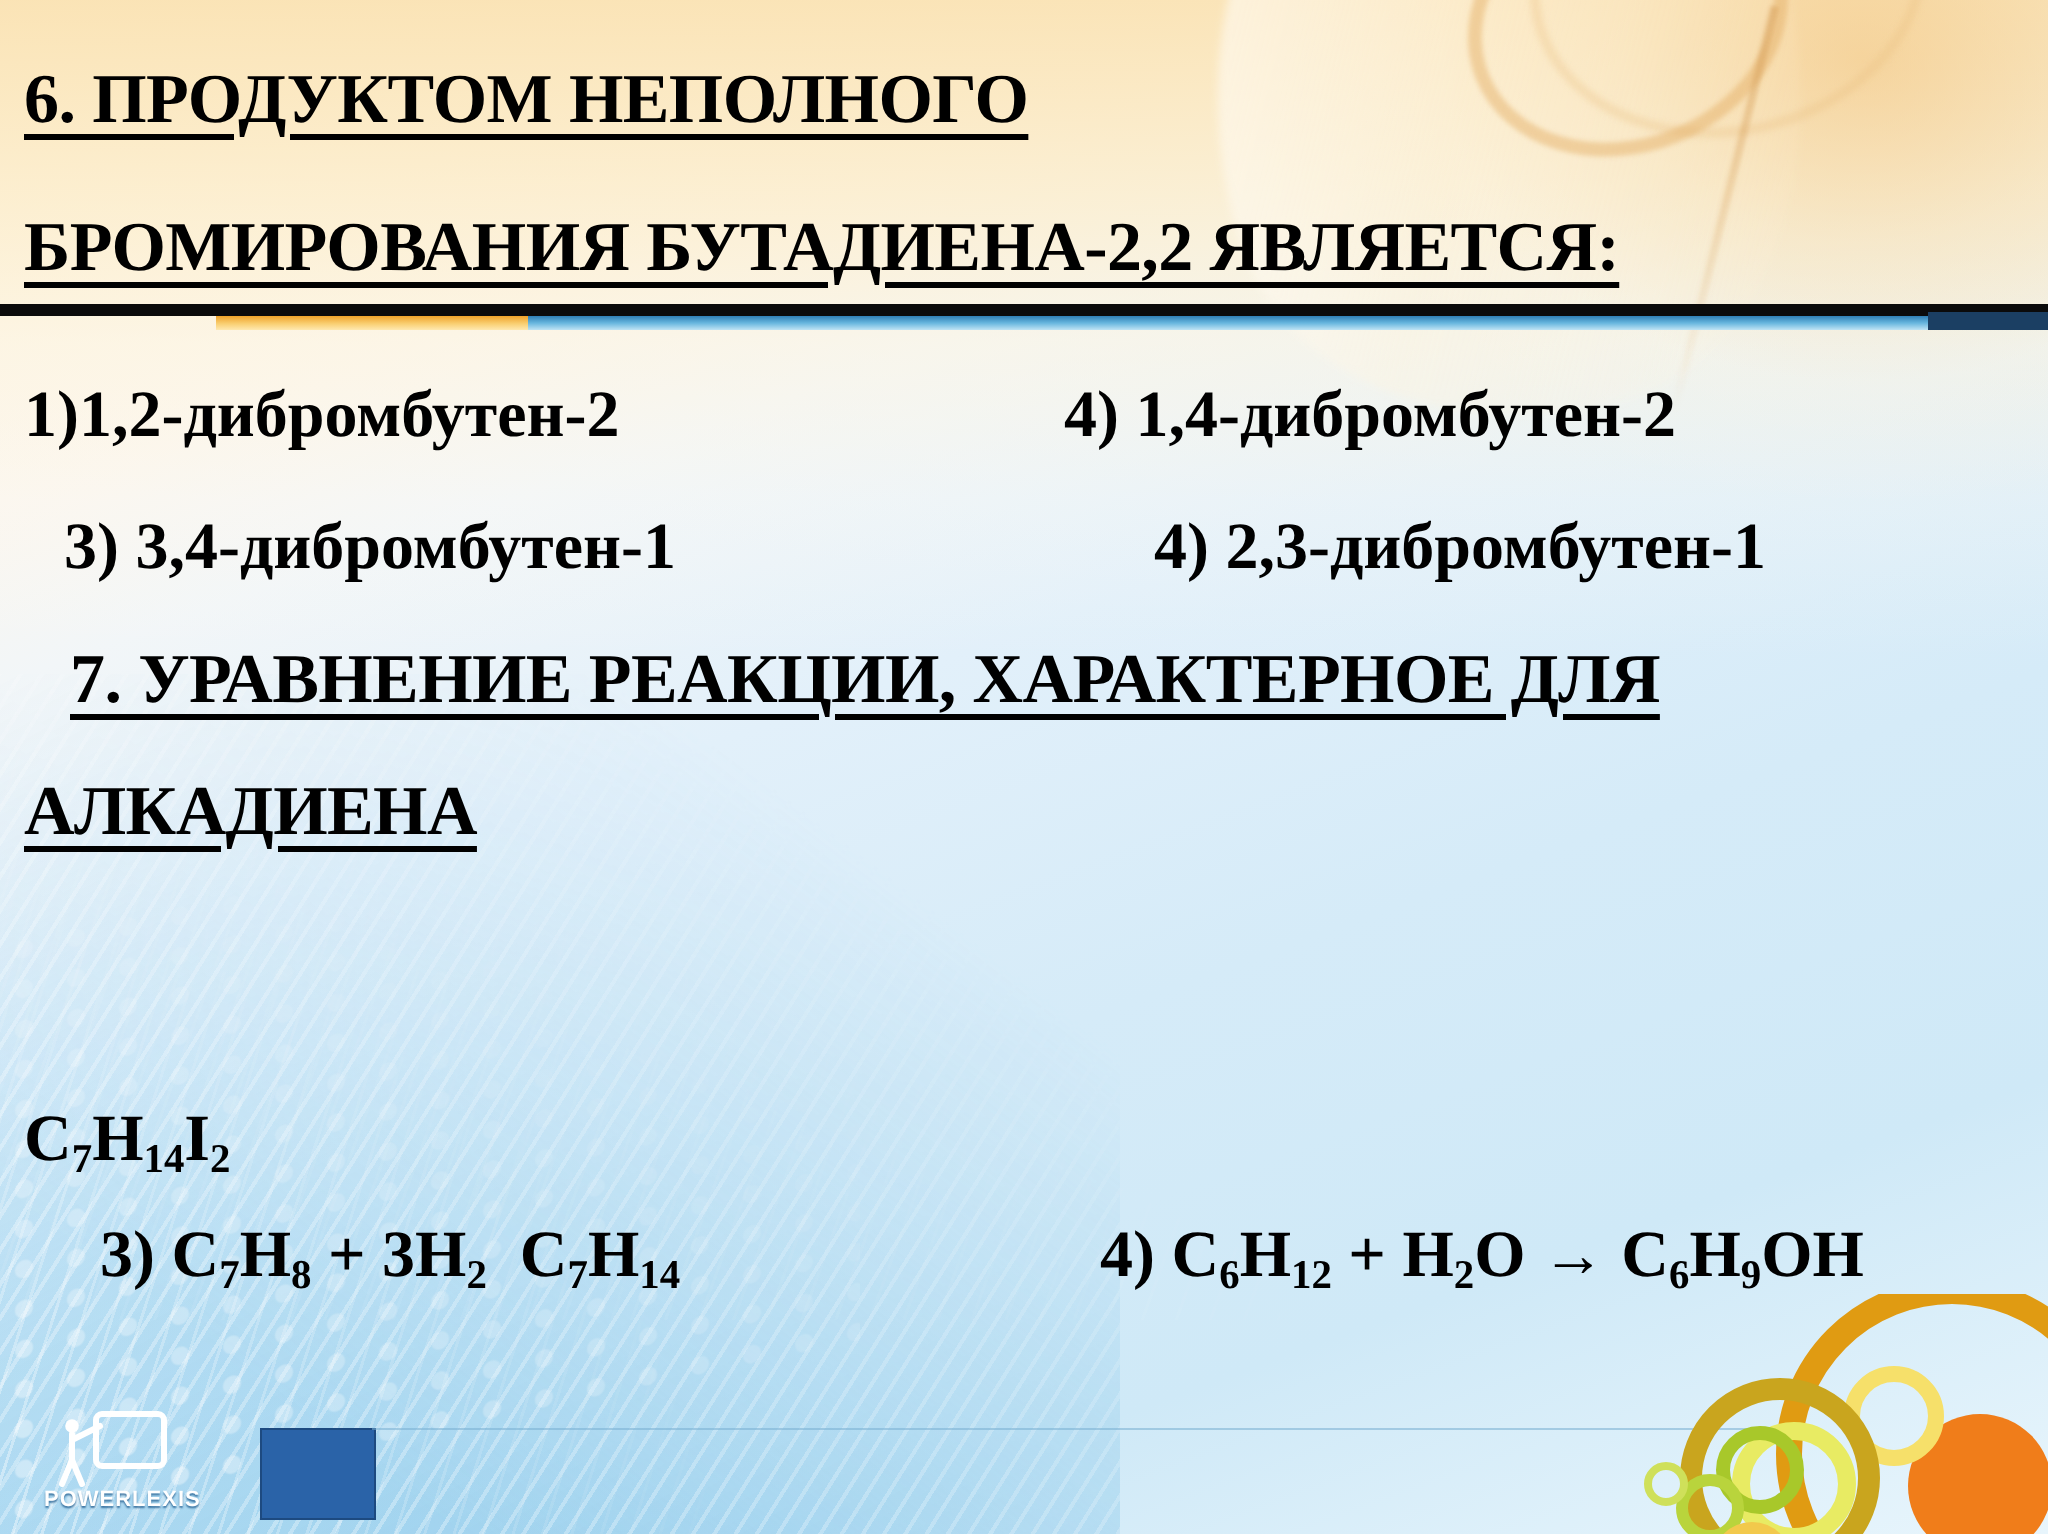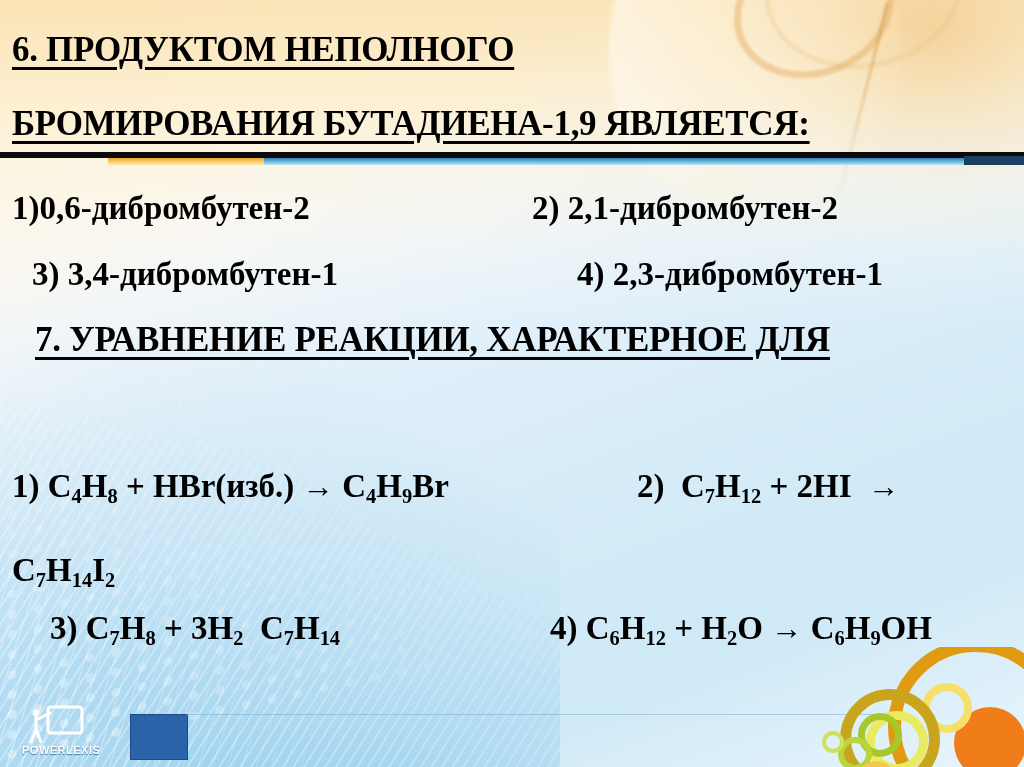--- a/index.html
+++ b/index.html
@@ -292,45 +292,41 @@
   <div class="bg-ring2"></div>
   <div class="bg-ring"></div>
   <div class="bg-streak"></div>
   <div class="bg-wave-mid"></div>
   <div class="bg-blue-lower"></div>
   <div class="bg-blue-dots"></div>
   <div class="bg-fan"></div>
 
   <div class="line heading" style="top:32px;">6. ПРОДУКТОМ НЕПОЛНОГО</div>
 
-  <div class="line heading" style="top:106px;">БРОМИРОВАНИЯ БУТАДИЕНА-1,9 ЯВЛЯЕТСЯ:</div>
+  <div class="line heading" style="top:106px;">БРОМИРОВАНИЯ БУТАДИЕНА-2,2 ЯВЛЯЕТСЯ:</div>
 
   <div class="divider">
     <div class="div-black"></div>
     <div class="div-gold"></div>
     <div class="div-blue"></div>
     <div class="div-navy"></div>
   </div>
 
   <div class="row" style="top:192px;">
-    <span class="col-a" style="width:520px;">1)0,6-дибромбутен-2</span><span class="col-b">2) 2,1-дибромбутен-2</span>
+    <span class="col-a" style="width:520px;">1)1,2-дибромбутен-2</span><span class="col-b">4) 1,4-дибромбутен-2</span>
   </div>
 
   <div class="row" style="top:258px;margin-left:20px;">
     <span class="col-a" style="width:545px;">3) 3,4-дибромбутен-1</span><span class="col-b">4) 2,3-дибромбутен-1</span>
   </div>
 
   <div class="line heading" style="top:322px;margin-left:23px;">7. УРАВНЕНИЕ РЕАКЦИИ, ХАРАКТЕРНОЕ ДЛЯ</div>
 
-
-  <div class="row" style="top:470px;">
-    <span class="col-a" style="width:625px;"><span>1)</span>
-      C<sub>4</sub>H<sub>8</sub> + HBr(изб.) <span class="arrow">→</span> C<sub>4</sub>H<sub>9</sub>Br</span><span class="col-b"><span>2)</span>&nbsp;
-      C<sub>7</sub>H<sub>12</sub> + 2HI &nbsp;<span class="arrow">→</span></span>
-  </div>
+  <div class="line heading" style="top:388px;">АЛКАДИЕНА</div>
+
 
   <div class="row" style="top:554px;">
     C<sub>7</sub>H<sub>14</sub>I<sub>2</sub>
   </div>
 
   <div class="row" style="top:612px;">
     <span class="col-a" style="width:500px;margin-left:38px;"><span>3)</span>
       C<sub>7</sub>H<sub>8</sub> + 3H<sub>2</sub> &nbsp;C<sub>7</sub>H<sub>14</sub></span><span class="col-b"><span>4)</span>
       C<sub>6</sub>H<sub>12</sub> + H<sub>2</sub>O <span class="arrow">→</span> C<sub>6</sub>H<sub>9</sub>OH</span>
   </div>

